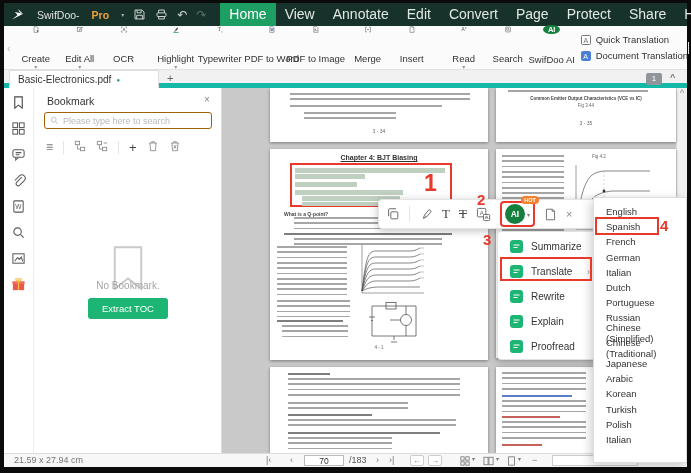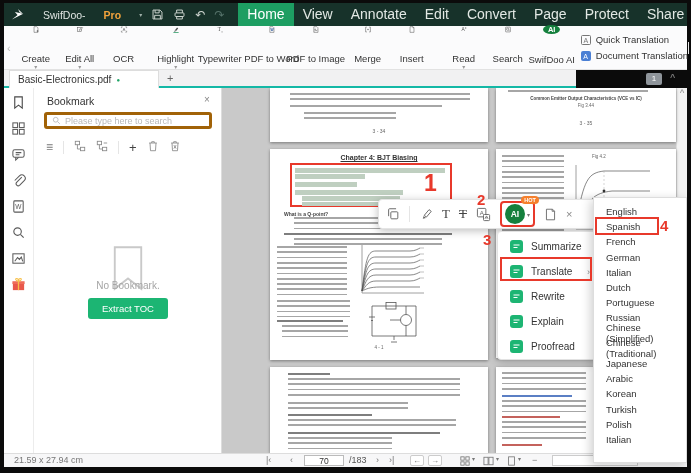--- a/index.html
+++ b/index.html
@@ -1,49 +1,49 @@
 <!DOCTYPE html>
 <html><head>
 <meta charset="utf-8">
 <style>
 *{margin:0;padding:0;box-sizing:border-box}
 html,body{background:#555}
 #root{position:relative;width:691px;height:473px;background:#0b0b0b;font-family:"Liberation Sans",sans-serif;overflow:hidden}
 
 .titlebar{position:absolute;left:4px;top:3px;width:683px;height:23px;background:#17322a;display:flex;align-items:center;color:#dfe5e2;font-size:10.5px;z-index:5}
-.brand{display:flex;align-items:center;margin-left:7px;gap:18px;font-size:10.5px}
+.brand{display:flex;align-items:center;margin-left:7px;gap:12px;font-size:10.5px}
 .brand .pro{color:#f2a33c;font-weight:bold}
 .tbico{margin-left:9px;display:flex;align-items:center}
 .menus{display:flex;margin-left:14px;height:23px}
 .tmenu{padding:0 9px;line-height:23px;color:#e2e8e4;font-size:14px;cursor:default;white-space:nowrap}
 .tmenu.active{background:#1d9e62;color:#fff}
 .tsearch{margin-left:7px;width:52px;height:15px;border:1px solid #456457;border-radius:2px;display:flex;align-items:center;gap:3px;padding:0 3px;color:#8fa39b;font-size:9px;overflow:hidden;white-space:nowrap}
 
 .toolbar{position:absolute;left:4px;top:26px;width:683px;height:44px;background:#fbfbfc;border-bottom:1px solid #e2e2e2;display:flex;align-items:center;z-index:5}
 .tbtn{display:flex;flex-direction:column;align-items:center;justify-content:center;min-width:44px;padding:0 5px;height:44px}
 .tbtn .lbl{font-size:9.5px;color:#333;margin-top:20px;white-space:nowrap}
 .bcaret{height:6px;font-size:6px;line-height:6px;color:#999}
 .bcaret.hid{visibility:hidden}
 .vsep{width:1px;height:30px;background:#e8e8e8;margin:0 4px}
 .aicircle{width:17px;height:17px;border-radius:50%;background:#15803d;color:#fff;font-size:7.5px;font-weight:bold;display:flex;align-items:center;justify-content:center}
 .sidebtns{display:flex;flex-direction:column;gap:4px;margin-left:6px}
 .sidebtn{display:flex;align-items:center;gap:4px;font-size:9.5px;color:#333;white-space:nowrap}
 
-.tabbar{position:absolute;left:4px;top:70px;width:572px;height:18px;background:#f1f1f2;border-bottom:2px solid #14b8a6;z-index:4}
+.tabbar{position:absolute;left:4px;top:70px;width:683px;height:18px;background:#f1f1f2;border-bottom:5px solid #14b8a6;z-index:4}
 .tab{position:absolute;left:5px;top:0;width:150px;height:18px;background:#fff;border:1px solid #ddd;border-bottom:none;display:flex;align-items:center;gap:5px;padding:0 8px;font-size:10px;color:#333}
 .tabdot{color:#21a567;font-size:6px}
 .newtab{position:absolute;left:163px;top:2px;color:#666;font-size:11px}
 .pagebadge{position:absolute;left:642px;top:3px;width:16px;height:12px;background:#8f959b;color:#fff;font-size:8px;border-radius:2px;text-align:center;line-height:12px}
 .collapsebtn{position:absolute;left:666px;top:2px;color:#777;font-size:9px;font-weight:bold}
 
 .rail{position:absolute;left:4px;top:88px;width:30px;height:365px;background:#fff;border-right:1px solid #ececec;display:flex;flex-direction:column;align-items:center;padding-top:7px;gap:7px;z-index:3}
 .panel{position:absolute;left:34px;top:88px;width:188px;height:365px;background:#fff;border-right:1px solid #ddd;z-index:3}
 .phead{position:absolute;left:13px;top:7px;font-size:10.5px;color:#333}
 .pclose{position:absolute;left:170px;top:6px;color:#888;font-size:10px}
-.psearch{position:absolute;left:10px;top:24px;width:168px;height:17px;border:3px solid #a16207;border-radius:3px;display:flex;align-items:center;padding:0 5px;gap:4px}
+.psearch{position:absolute;left:10px;top:24px;width:168px;height:17px;border:1px solid #a16207;border-radius:3px;display:flex;align-items:center;padding:0 5px;gap:4px}
 .psearch input{border:none;outline:none;width:140px;font-size:9px;color:#555;font-family:"Liberation Sans",sans-serif}
 .psearch input::placeholder{color:#b9b9b9}
 .picons{position:absolute;left:12px;top:50px;display:flex;align-items:center;gap:10px;color:#777}
 .ribbon{position:absolute;left:77px;top:157px}
 .noBm{position:absolute;left:0;top:192px;width:188px;text-align:center;font-size:10px;color:#a5a5a5}
 .extract{position:absolute;left:54px;top:210px;width:80px;height:21px;background:#1cb573;border-radius:3px;color:#fff;font-size:9.5px;display:flex;align-items:center;justify-content:center}
 
 .main{position:absolute;left:222px;top:88px;width:465px;height:365px;background:#c9c9c9;z-index:1}
 .scrollbar{position:absolute;left:676px;top:88px;width:11px;height:365px;background:#f2f2f2;border-left:1px solid #ddd;z-index:2;text-align:center;color:#999;font-size:8px;font-weight:bold}
 .page{position:absolute;background:#fff;box-shadow:0 1px 3px rgba(0,0,0,.4);z-index:2}

